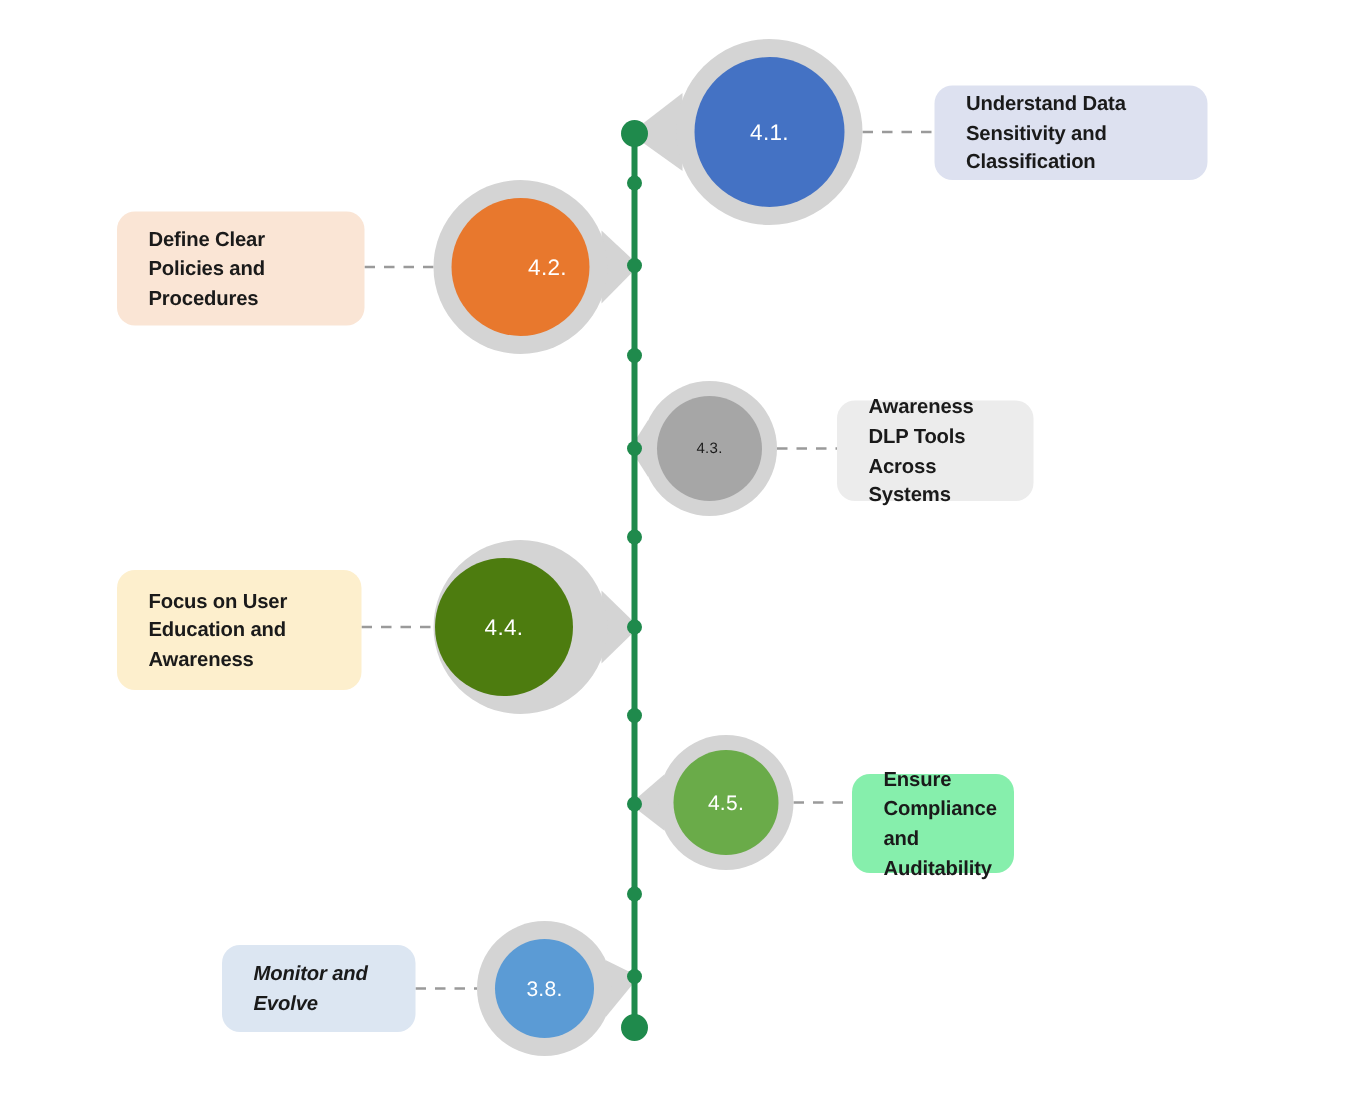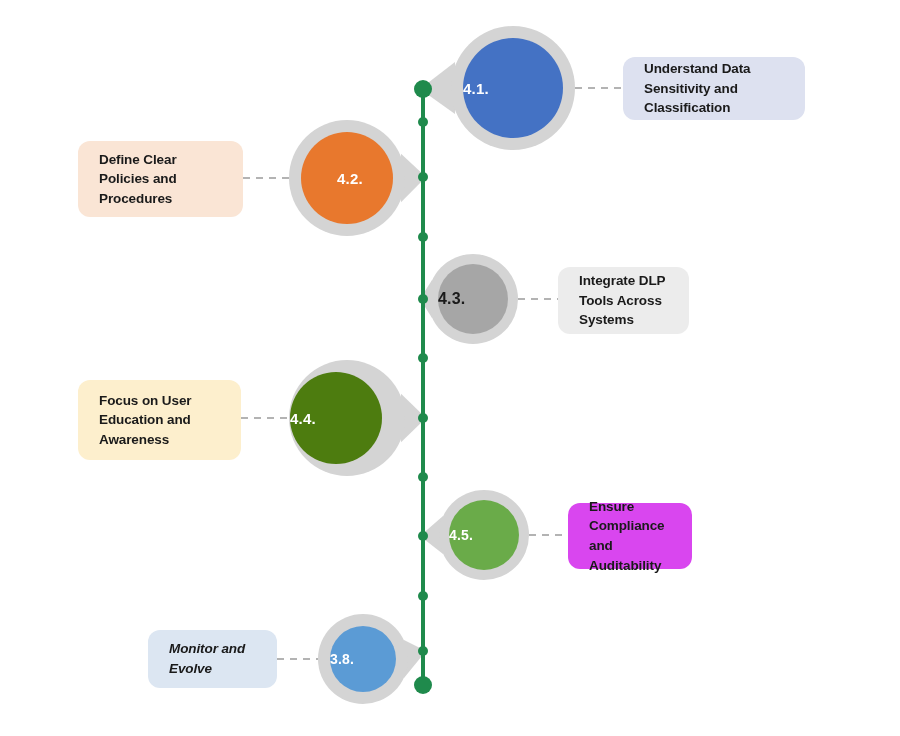--- a/index.html
+++ b/index.html
@@ -30,22 +30,22 @@
   .ring {
     position: absolute;
     border-radius: 50%;
     background: #d4d4d4;
   }
   .disc {
     position: absolute;
     border-radius: 50%;
     display: flex;
     align-items: center;
-    justify-content: flex-start;
-    font-weight: bold;
+    justify-content: center;
+    font-weight: normal;
     letter-spacing: 0.2px;
   }
   .label-box {
     position: absolute;
     border-radius: 12px;
     display: flex;
     align-items: center;
     box-sizing: border-box;
     padding: 10px 21px;
   }
@@ -100,21 +100,21 @@
       <div class="ring" style="left: 451px; top: 26px; width: 124px; height: 124px;"></div>
       <div class="disc" style="left: 463px; top: 38px; width: 100px; height: 100px; background: rgb(68, 114, 196);">
         <span style="color: rgb(255, 255, 255); font-size: 15px;">4.1.</span>
       </div>
       <div class="ring" style="left: 289px; top: 120px; width: 116px; height: 116px;"></div>
       <div class="disc" style="left: 301px; top: 132px; width: 92px; height: 92px; background: rgb(232, 120, 45);">
         <span style="color: rgb(255, 255, 255); font-size: 15px; margin-left: 36px;">4.2.</span>
       </div>
       <div class="ring" style="left: 428px; top: 254px; width: 90px; height: 90px;"></div>
       <div class="disc" style="left: 438px; top: 264px; width: 70px; height: 70px; background: rgb(166, 166, 166);">
-        <span style="color: rgb(26, 26, 26); font-size: 16px;">4.3.</span>
+        <span style="color: rgb(26, 26, 26); font-size: 10px;">4.3.</span>
       </div>
       <div class="ring" style="left: 289px; top: 360px; width: 116px; height: 116px;"></div>
       <div class="disc" style="left: 290px; top: 372px; width: 92px; height: 92px; background: #4d7c0f;">
         <span style="color: rgb(255, 255, 255); font-size: 15px;">4.4.</span>
       </div>
       <div class="ring" style="left: 439px; top: 490px; width: 90px; height: 90px;"></div>
       <div class="disc" style="left: 449px; top: 500px; width: 70px; height: 70px; background: rgb(106, 171, 73);">
         <span style="color: rgb(255, 255, 255); font-size: 14px;">4.5.</span>
       </div>
       <div class="ring" style="left: 318px; top: 614px; width: 90px; height: 90px;"></div>
@@ -123,26 +123,26 @@
       </div>
     </div>
   <div id="labels-layer">
       <div class="label-box" style="left: 623px; top: 57px; width: 182px; height: 63px; background: rgb(221, 225, 240);">
         <span class="label-text">Understand Data Sensitivity and Classification</span>
       </div>
       <div class="label-box" style="left: 78px; top: 141px; width: 165px; height: 76px; background: rgb(250, 229, 213); justify-content: center;">
         <span class="label-text">Define Clear Policies and Procedures</span>
       </div>
       <div class="label-box" style="left: 558px; top: 267px; width: 131px; height: 67px; background: rgb(236, 236, 236);">
-        <span class="label-text">Integrate DLP Tools Across Systems</span>
+        <span class="label-text">Awareness DLP Tools Across Systems</span>
       </div>
       <div class="label-box" style="left: 78px; top: 380px; width: 163px; height: 80px; background: rgb(253, 239, 205);">
         <span class="label-text">Focus on User Education and Awareness</span>
       </div>
-      <div class="label-box" style="left: 568px; top: 503px; width: 124px; height: 66px; background: #d946ef;">
+      <div class="label-box" style="left: 568px; top: 516px; width: 108px; height: 66px; background: #86efac;">
         <span class="label-text">Ensure Compliance and Auditability</span>
       </div>
       <div class="label-box" style="left: 148px; top: 630px; width: 129px; height: 58px; background: rgb(220, 230, 242); font-style: italic;">
         <span class="label-text">Monitor and Evolve</span>
       </div>
     </div>
 
 </div>
 
 </body></html>

